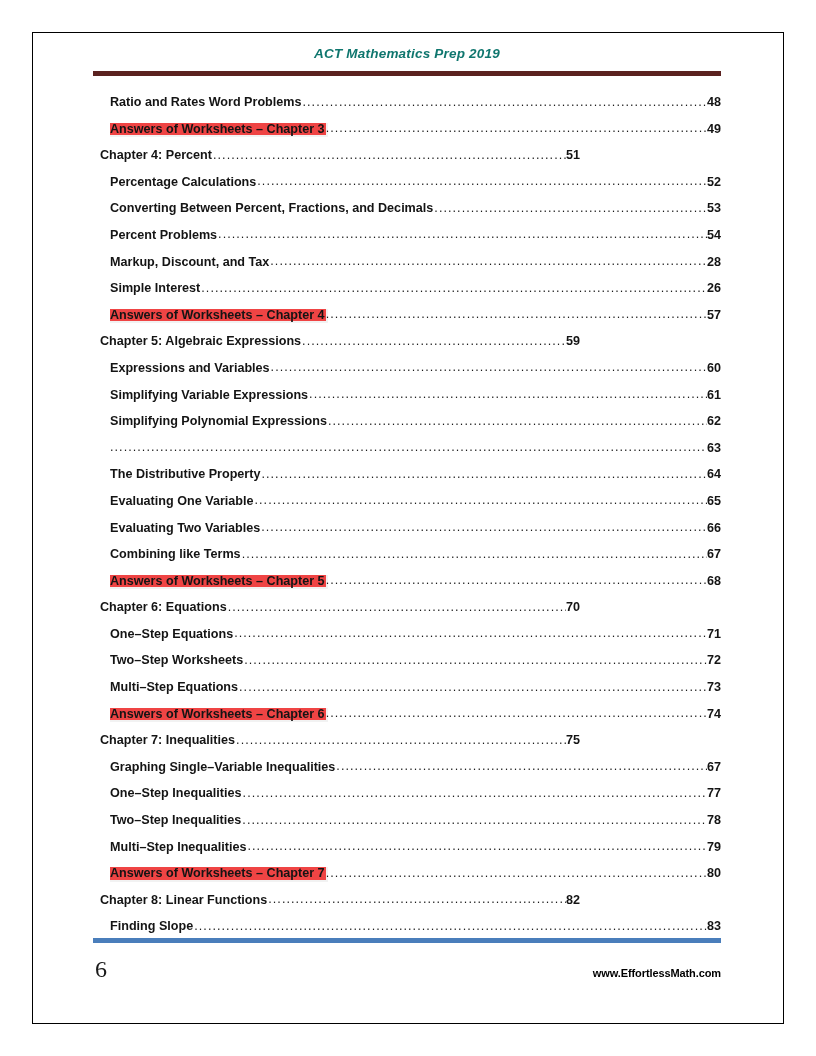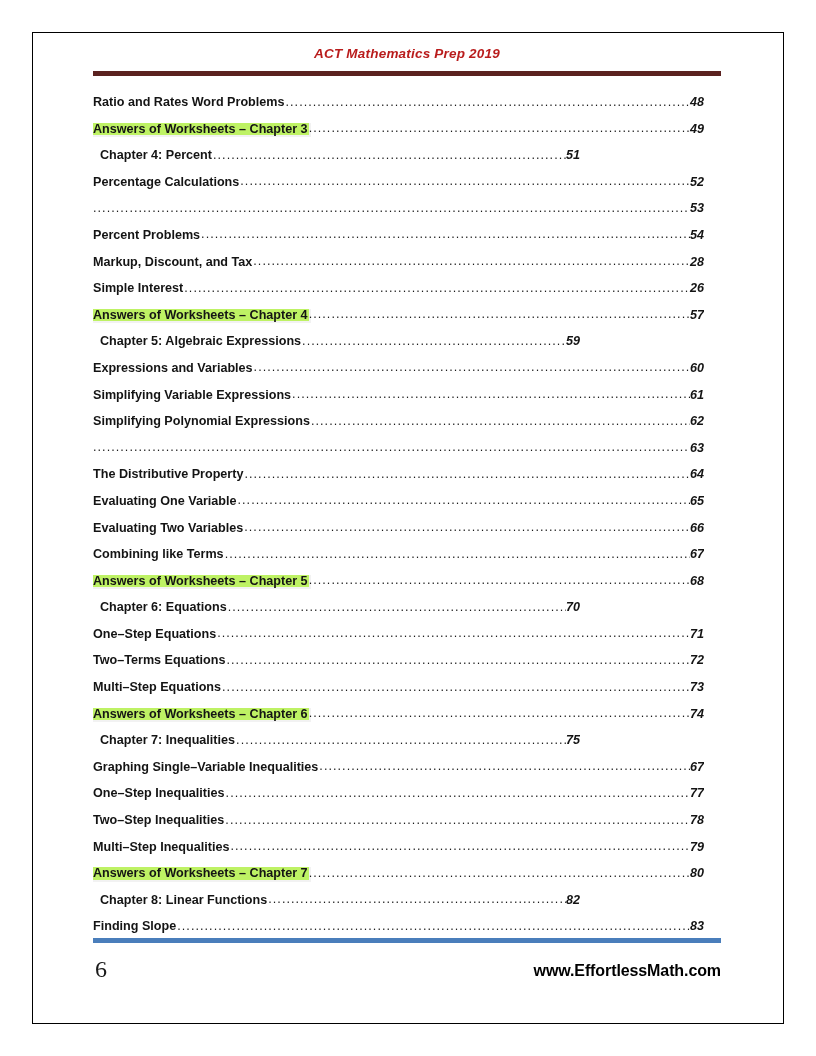--- a/index.html
+++ b/index.html
@@ -48,21 +48,21 @@
     position: relative;
     height: 42px;
   }
   .doc-header-title {
     text-align: center;
     font-family: "Liberation Sans", sans-serif;
     font-weight: bold;
     font-style: italic;
     font-size: 13.5px;
     letter-spacing: 0.2px;
-    color: #b91c1c;
+    color: #0f766e;
     padding-top: 5px;
     white-space: nowrap;
   }
   .header-rule {
     position: absolute;
     left: 0;
     right: 0;
     top: 30px;
     height: 5px;
     background: #5B2220;
@@ -96,36 +96,36 @@
     letter-spacing: 1.05px;
     color: #1a1a1a;
     font-size: 12.6px;
     position: relative;
     top: -0.5px;
   }
   .toc-entry .toc-page {
     flex: 0 0 auto;
     padding-left: 0px;
     text-align: left;
-    font-style: italic;
   }
 
   
   .toc-entry.level-chapter {
     margin-left: 7px;
     width: 480px;          
   }
   
   .toc-entry.level-section {
+    margin-left: 17px;     
     width: 611px;          
   }
 
   
   .toc-entry.highlighted .toc-label {
-    background: #bef264;
+    background: #ef4444;
     box-shadow: 0 0 0 2px #F2F2F2;
   }
 
   
   .doc-footer {
     position: absolute;
     left: 60px;
     right: 64px;
     bottom: 42px;
     width: 628px;
@@ -145,21 +145,21 @@
     font-family: "Liberation Serif", serif;
     font-size: 24px;
     font-weight: normal;
     color: #1a1a1a;
     line-height: 1;
     padding-left: 2px;
   }
   .footer-site {
     font-family: "Liberation Sans Narrow", "Liberation Sans", sans-serif;
     font-weight: bold;
-    font-size: 16px;
+    font-size: 11px;
     color: #000000;
     line-height: 1;
     padding-bottom: 2px;
     letter-spacing: -0.1px;
   }
 </style>
 </head>
 <body>
 
 <div class="page-sheet">
@@ -187,20 +187,21 @@
             <span class="toc-label">Chapter 4: Percent</span>
             <span class="toc-dots">.....................................................................................................................................................................................................................................</span>
             <span class="toc-page">51</span>
           </div>
           <div class="toc-entry level-section">
             <span class="toc-label">Percentage Calculations</span>
             <span class="toc-dots">.....................................................................................................................................................................................................................................</span>
             <span class="toc-page">52</span>
           </div>
           <div class="toc-entry level-section">
+            <span class="toc-label">Converting Between Percent, Fractions, and Decimals</span>
             <span class="toc-dots">.....................................................................................................................................................................................................................................</span>
             <span class="toc-page">53</span>
           </div>
           <div class="toc-entry level-section">
             <span class="toc-label">Percent Problems</span>
             <span class="toc-dots">.....................................................................................................................................................................................................................................</span>
             <span class="toc-page">54</span>
           </div>
           <div class="toc-entry level-section">
             <span class="toc-label">Markup, Discount, and Tax</span>
@@ -270,21 +271,21 @@
             <span class="toc-label">Chapter 6: Equations</span>
             <span class="toc-dots">.....................................................................................................................................................................................................................................</span>
             <span class="toc-page">70</span>
           </div>
           <div class="toc-entry level-section">
             <span class="toc-label">One–Step Equations</span>
             <span class="toc-dots">.....................................................................................................................................................................................................................................</span>
             <span class="toc-page">71</span>
           </div>
           <div class="toc-entry level-section">
-            <span class="toc-label">Two–Terms Equations</span>
+            <span class="toc-label">Two–Step Worksheets</span>
             <span class="toc-dots">.....................................................................................................................................................................................................................................</span>
             <span class="toc-page">72</span>
           </div>
           <div class="toc-entry level-section">
             <span class="toc-label">Multi–Step Equations</span>
             <span class="toc-dots">.....................................................................................................................................................................................................................................</span>
             <span class="toc-page">73</span>
           </div>
           <div class="toc-entry level-section highlighted">
             <span class="toc-label">Answers of Worksheets – Chapter 6</span>

